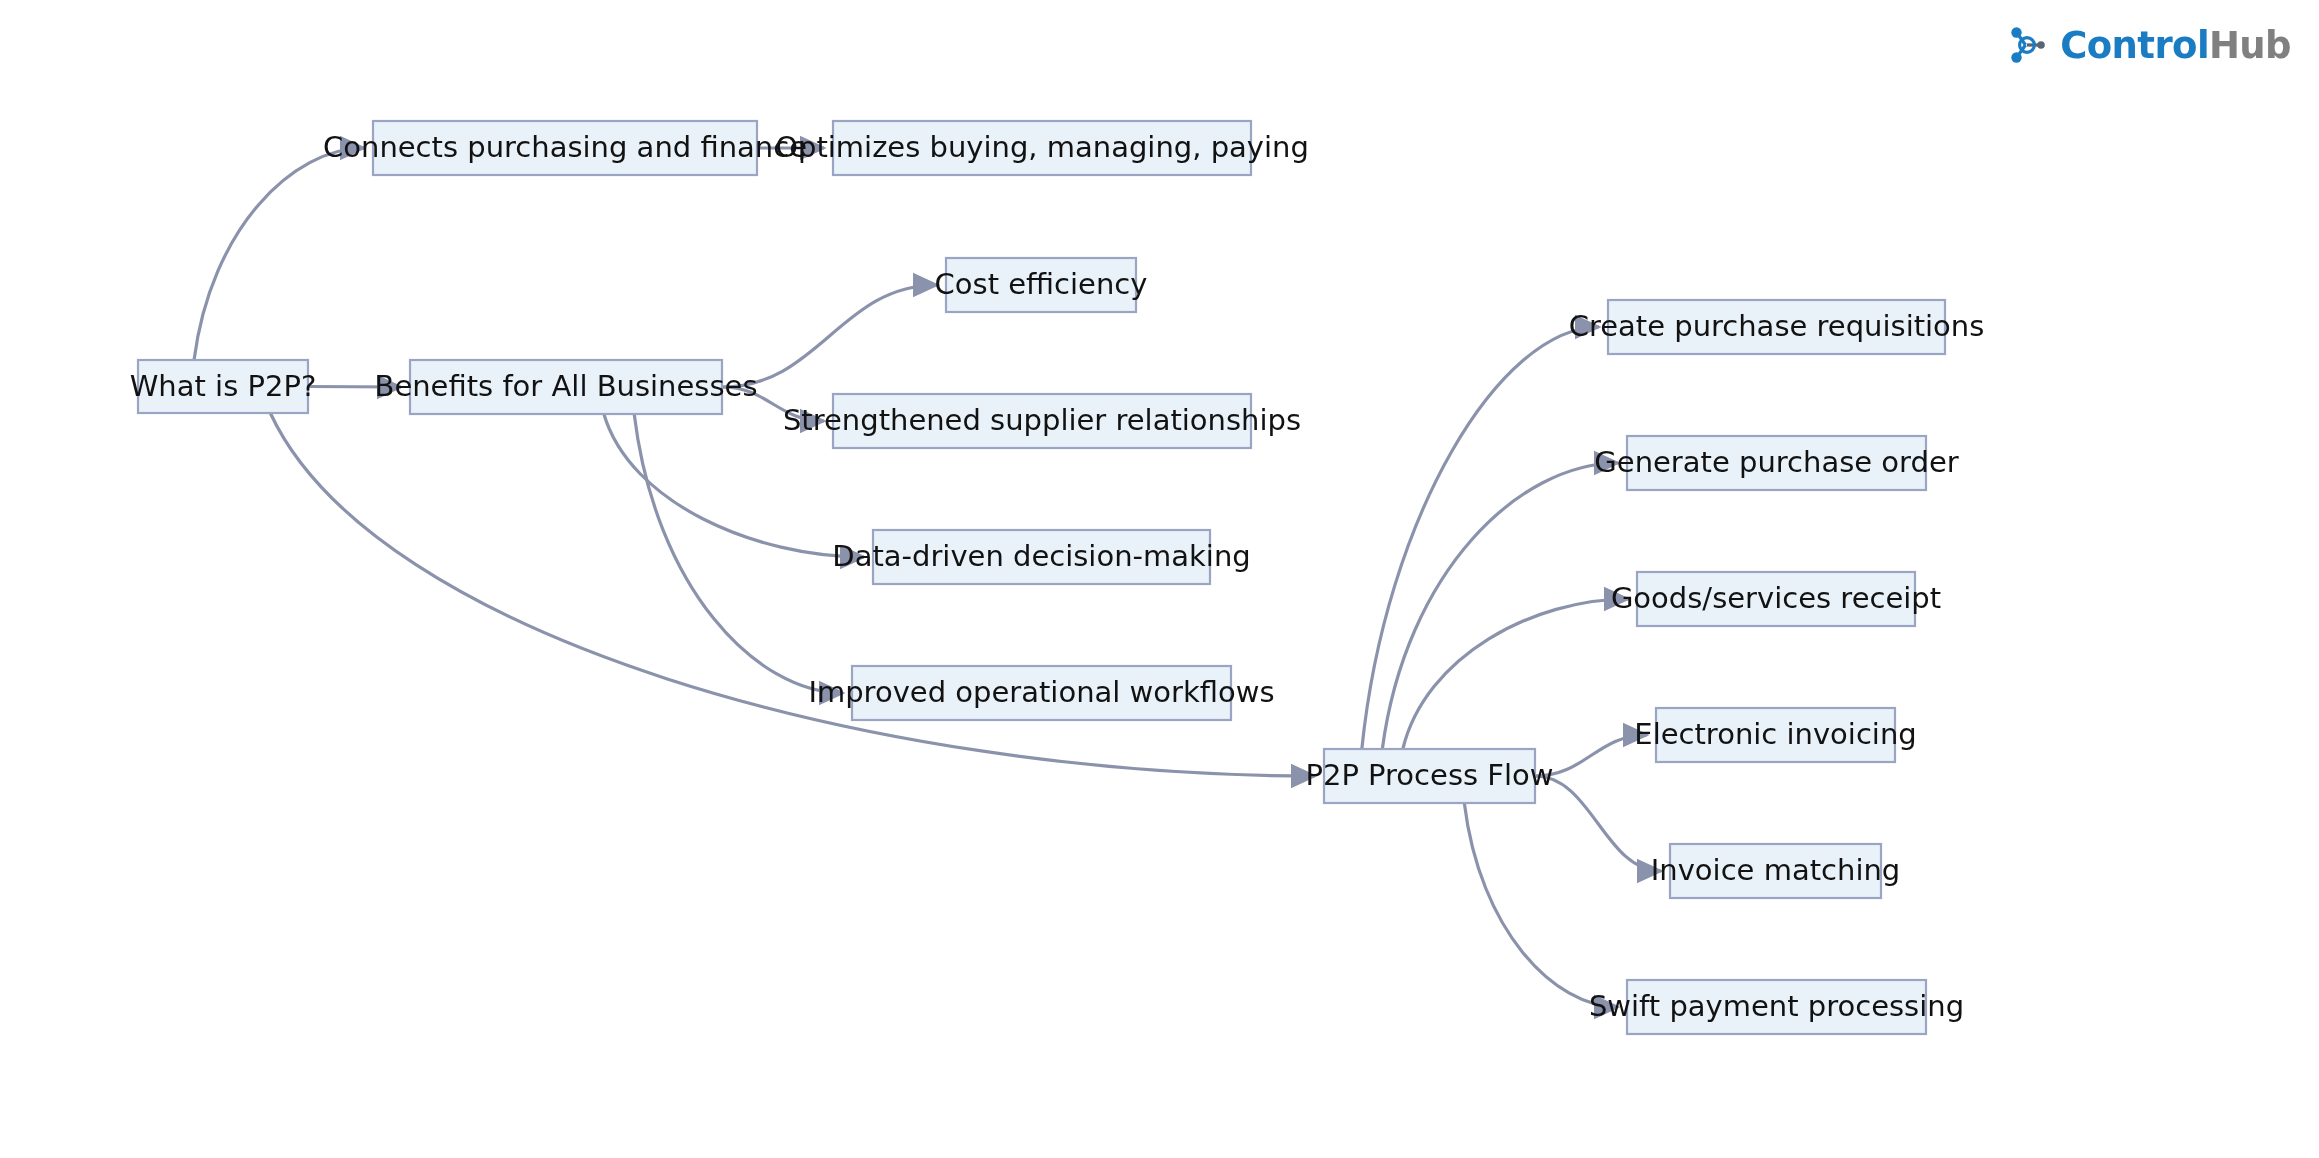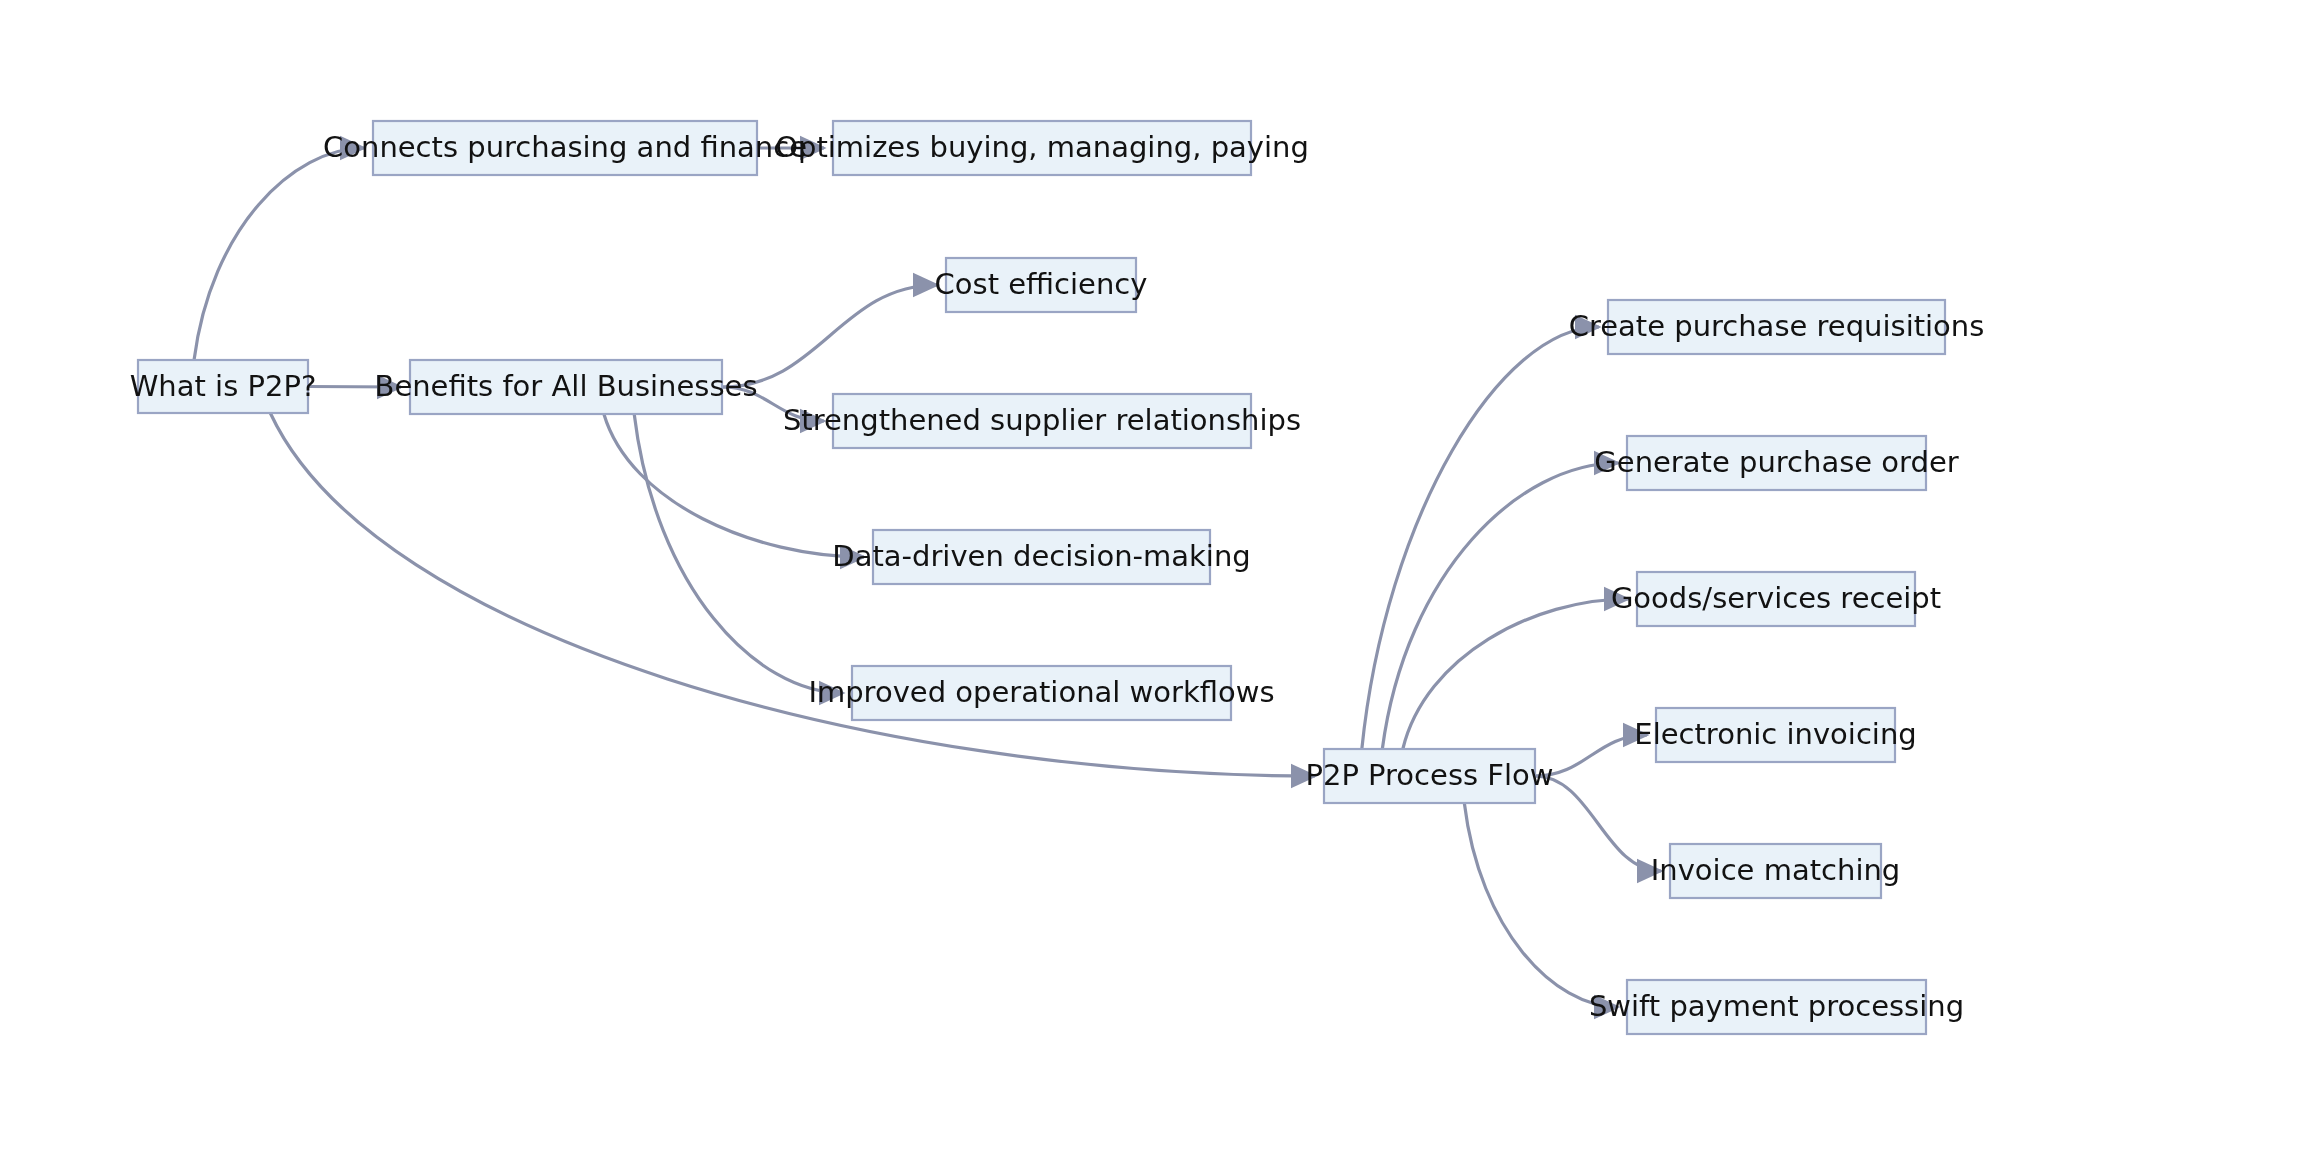--- a/index.html
+++ b/index.html
@@ -162,14 +162,26 @@
           <rect x="1670" y="844" width="211" height="54" class="node-rect"></rect>
           <text x="1775.5" y="872" text-anchor="middle" class="node-label">Invoice matching</text>
         </g>
         <g>
           <rect x="1627" y="980" width="299" height="54" class="node-rect"></rect>
           <text x="1776.5" y="1008" text-anchor="middle" class="node-label">Swift payment processing</text>
         </g>
       </g>
   </svg>
 
+  <div id="brand-logo">
+    <svg class="logo-mark" viewBox="0 0 46 46">
+      <line x1="13" y1="11" x2="21.5" y2="23" stroke="#1a7cc2" stroke-width="3.2"></line>
+      <line x1="13" y1="35" x2="21.5" y2="23" stroke="#1a7cc2" stroke-width="3.2"></line>
+      <line x1="23" y1="23" x2="37" y2="23" stroke="#5a6472" stroke-width="3.2"></line>
+      <circle cx="12.5" cy="10.5" r="5.2" fill="#1a7cc2"></circle>
+      <circle cx="12.5" cy="35.5" r="5.2" fill="#1a7cc2"></circle>
+      <circle cx="23" cy="23" r="7.4" fill="none" stroke="#1a7cc2" stroke-width="3.2"></circle>
+      <circle cx="37" cy="23" r="3.8" fill="#5a6472"></circle>
+    </svg>
+    <div class="wordmark"><span class="wm-control">Control</span><span class="wm-hub">Hub</span></div>
+  </div>
 
 </div>
 
 </body></html>

